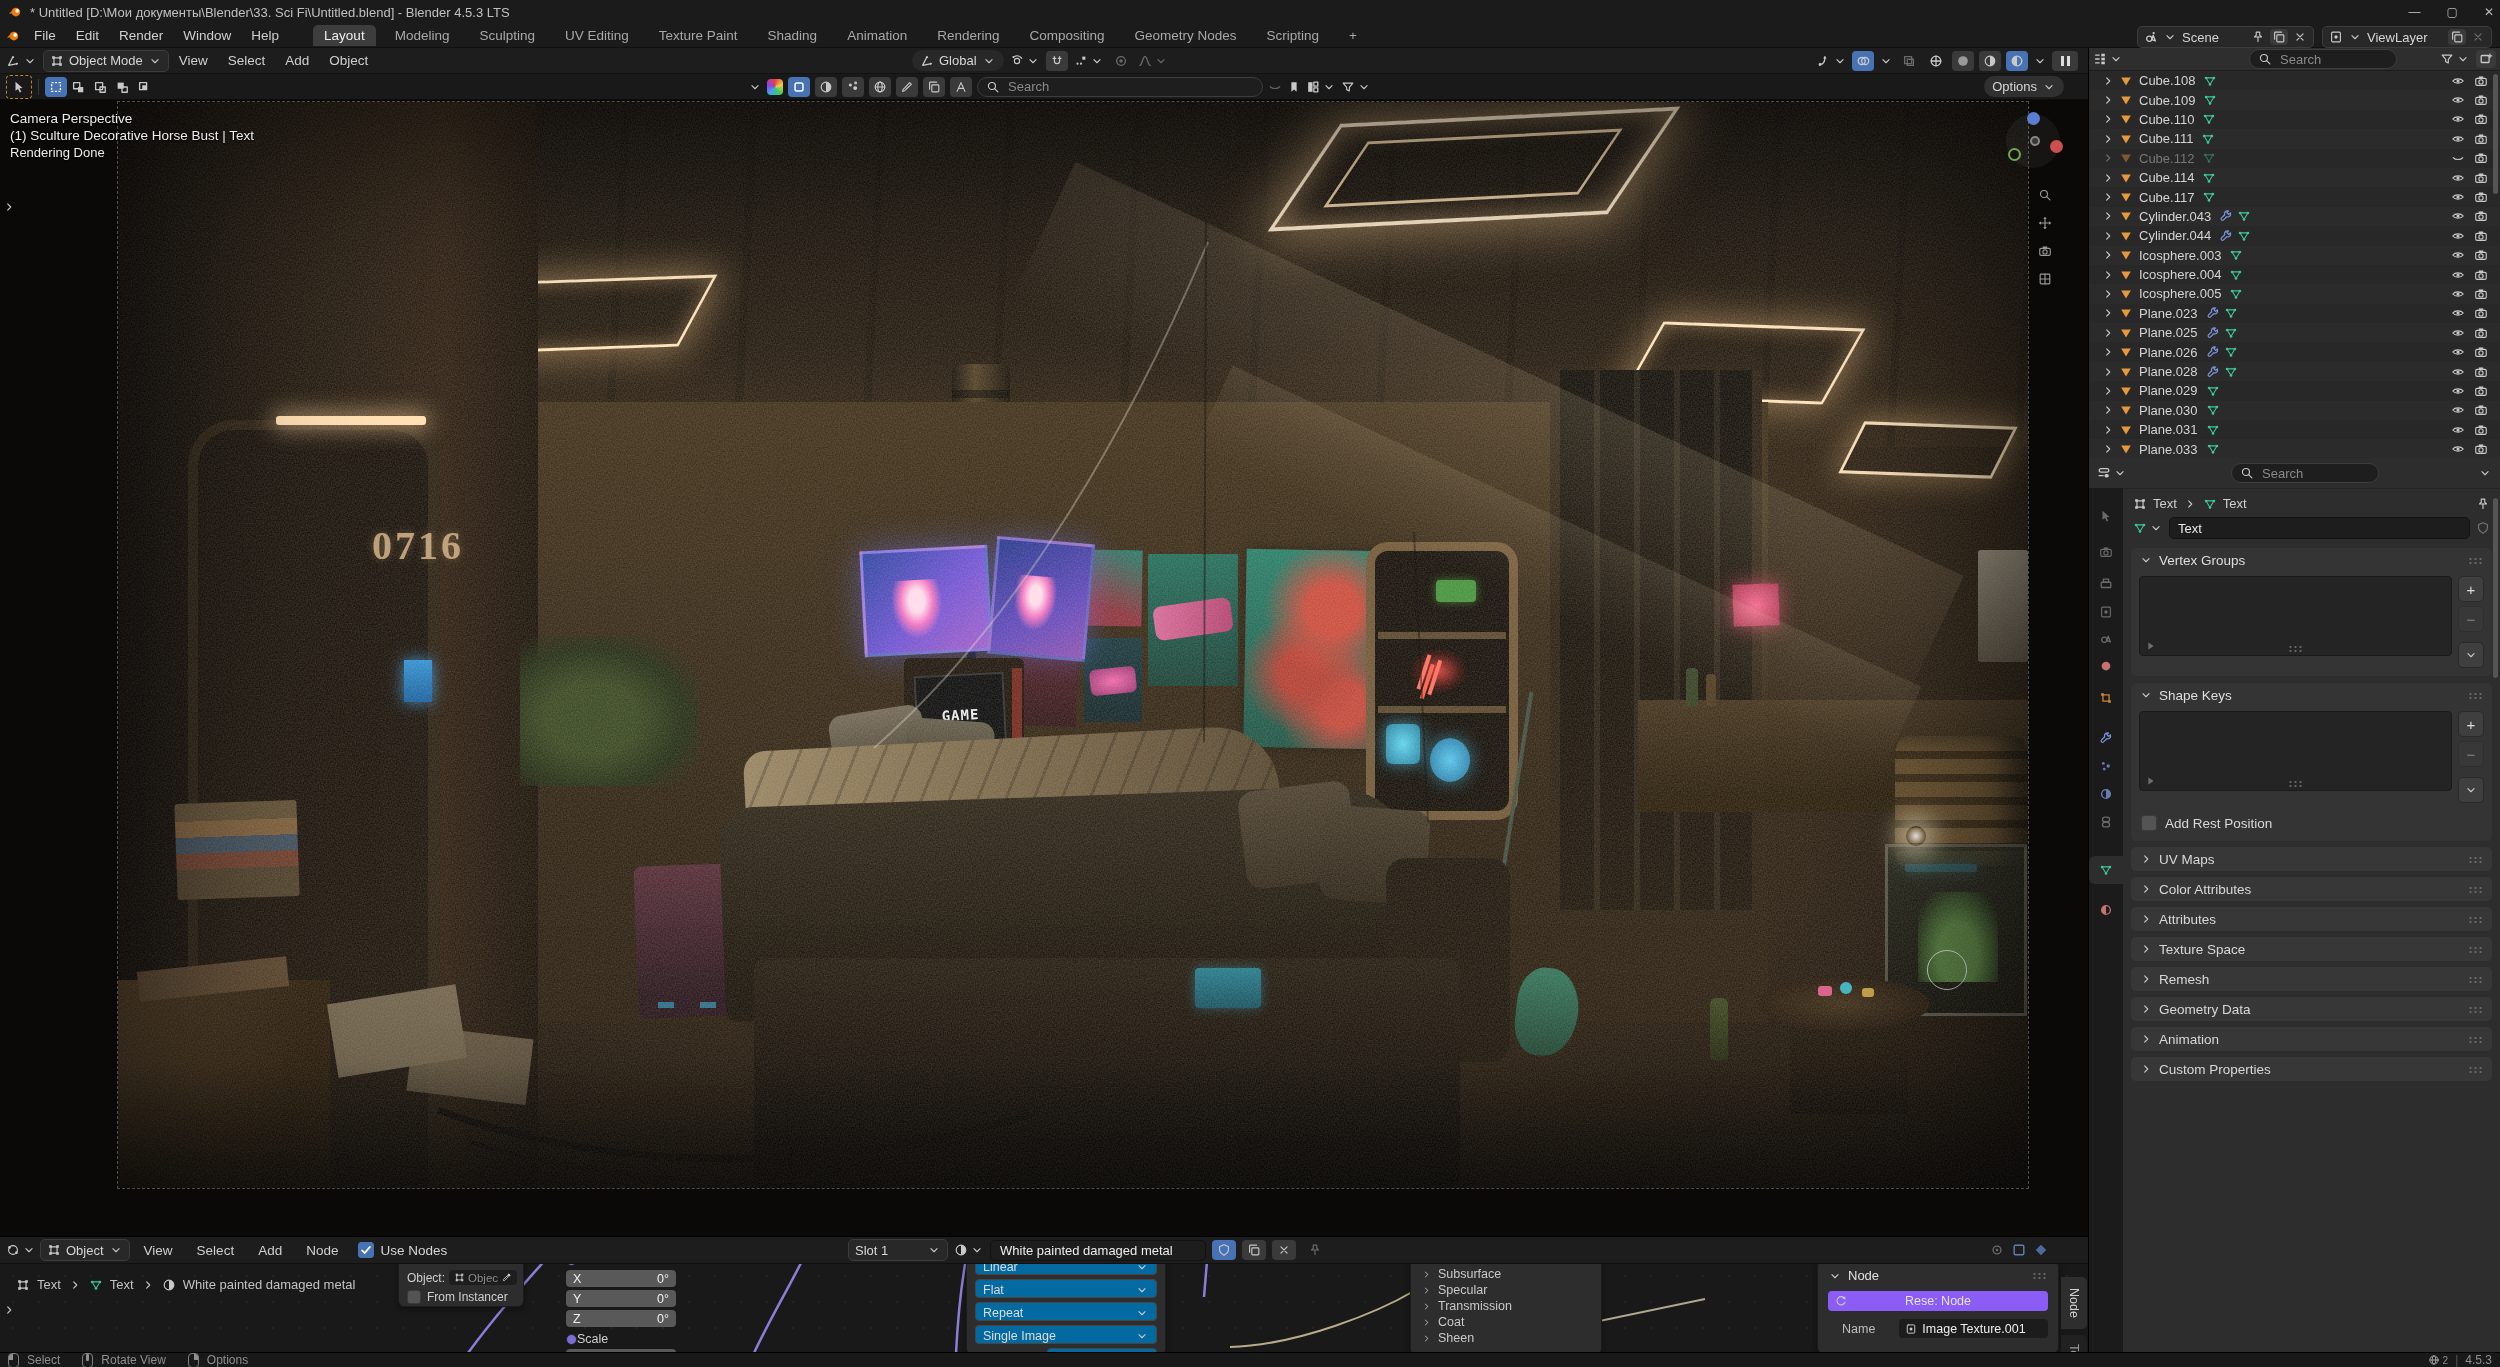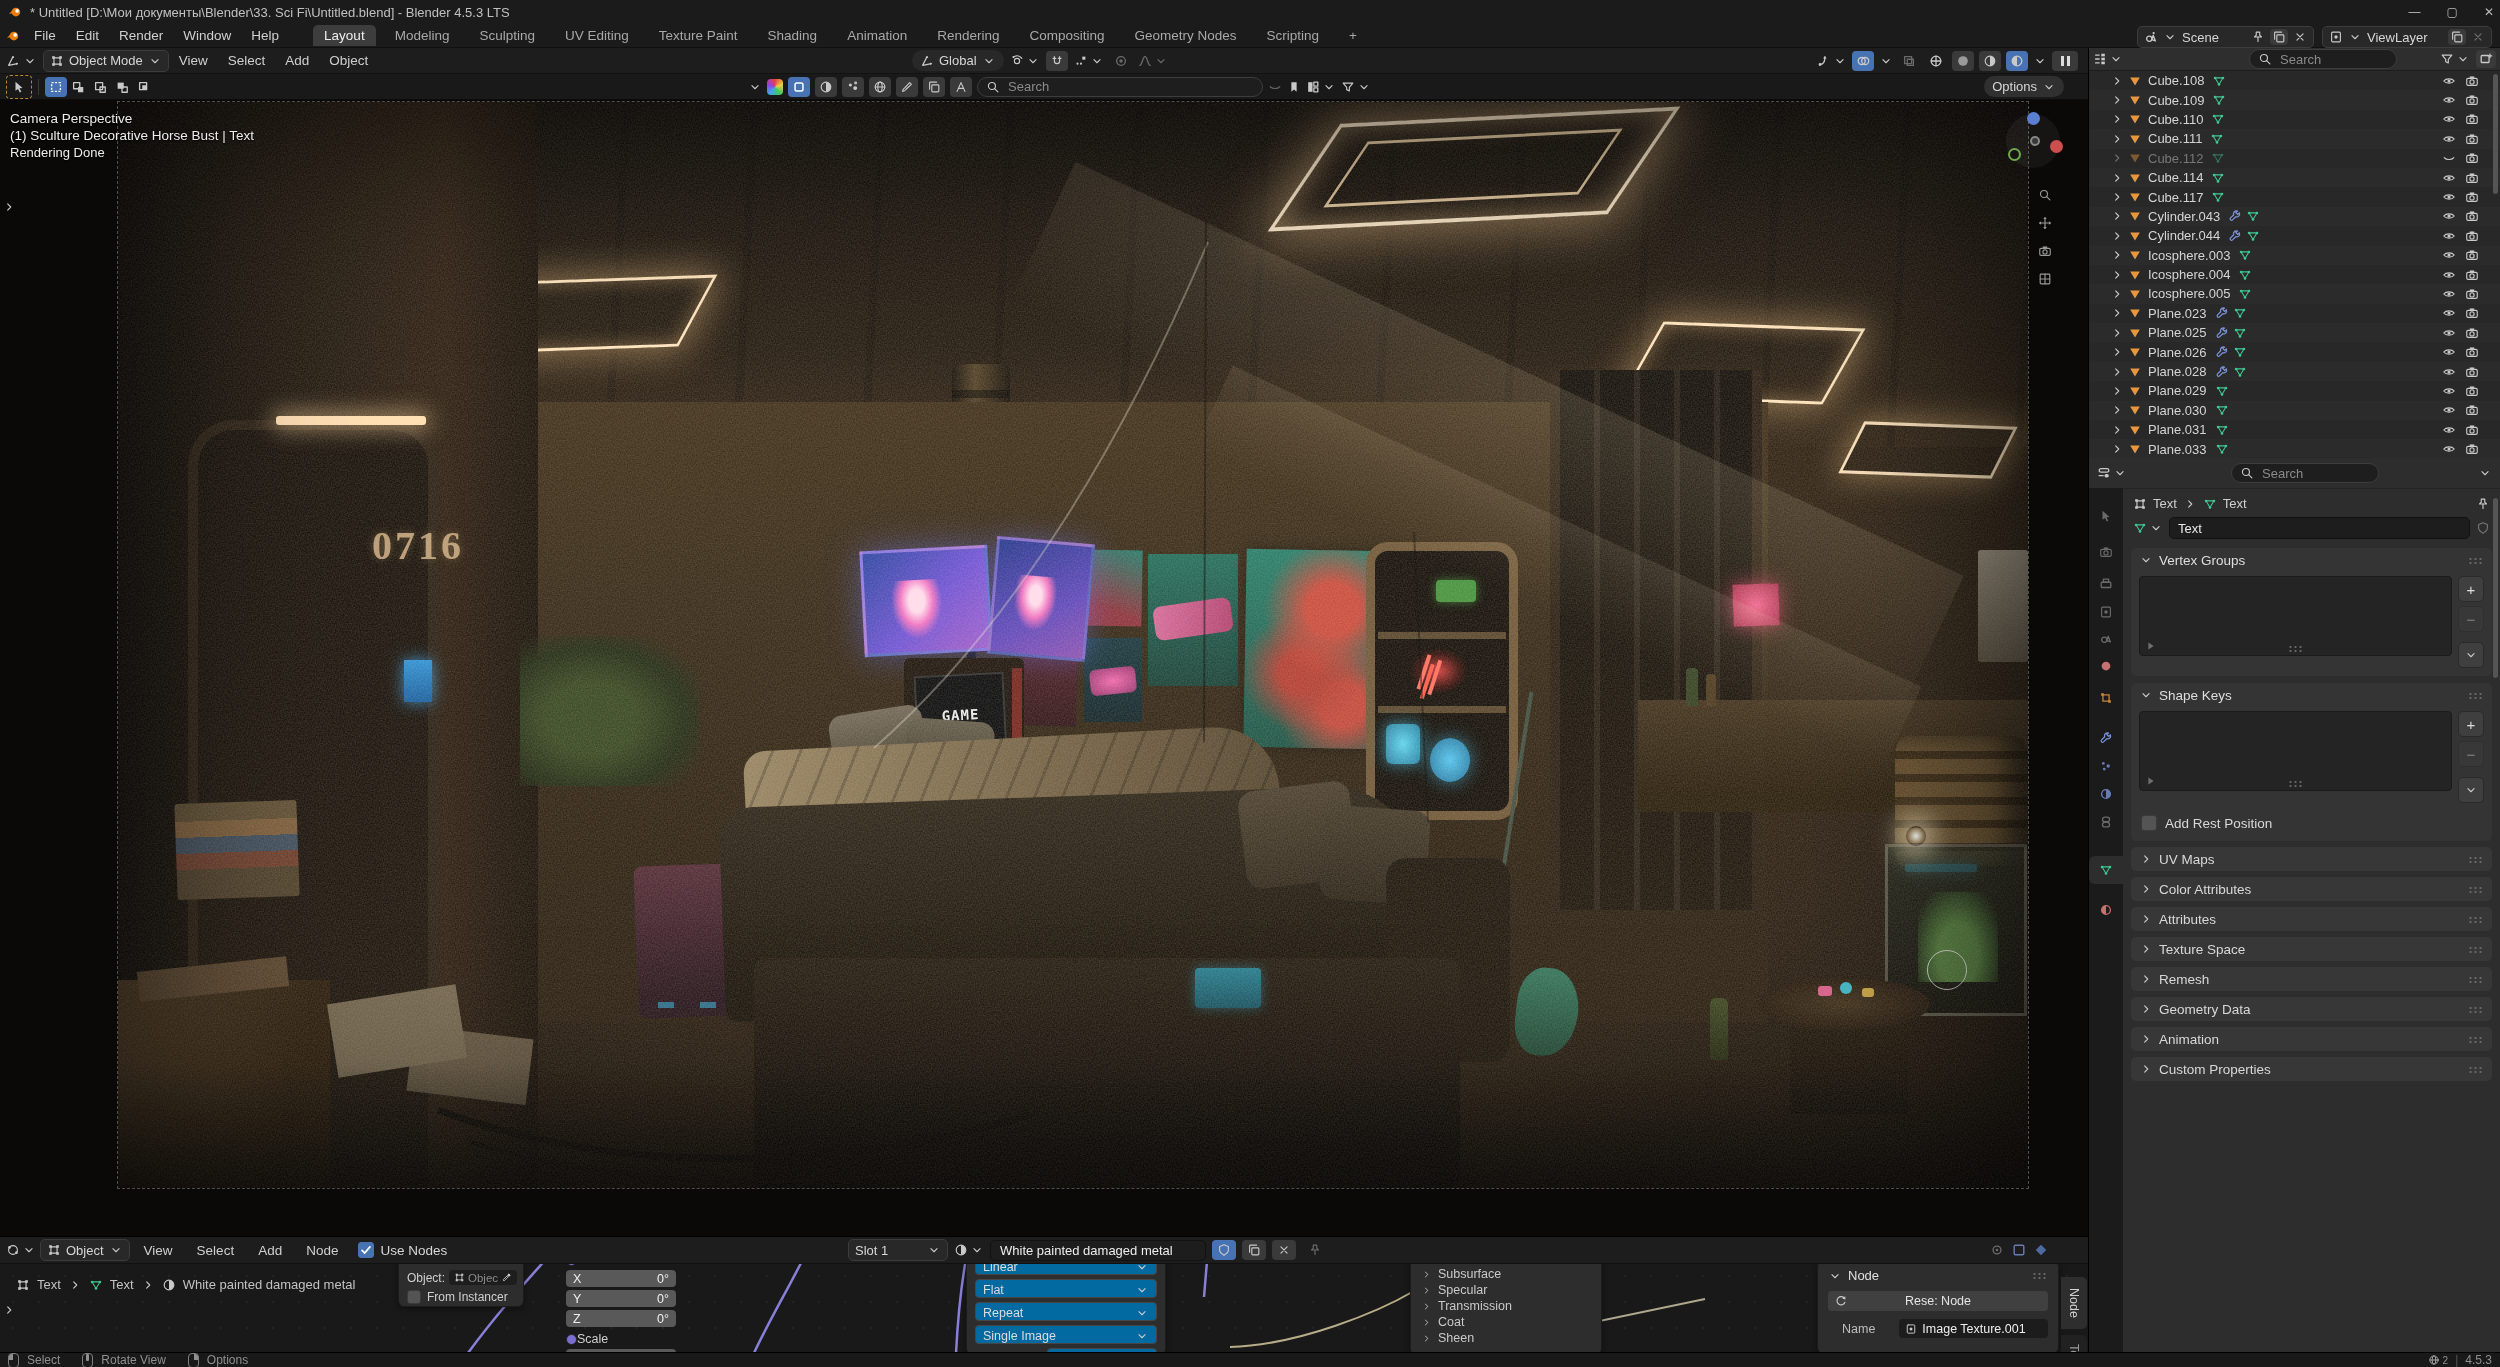--- a/index.html
+++ b/index.html
@@ -34,21 +34,21 @@
   .sep{width:1px;height:16px;background:#3a3a3a;margin:0 6px;}
   #render{left:118px;top:2px;width:1910px;height:1086px;outline:1px dashed rgba(255,255,255,.28);background:#1a130c;overflow:hidden;}
   #render > div{position:absolute;}
   .vptext{position:absolute;left:10px;font-size:13.5px;color:#ececec;text-shadow:0 1px 2px #000;}
   .searchpill{display:flex;align-items:center;gap:6px;background:#1e1e1e;border:1px solid #3d3d3d;border-radius:11px;height:18px;padding:0 8px;}
   .searchpill input{background:transparent;border:0;outline:0;color:#cfcfcf;font-size:13px;width:170px;font-family:inherit;}
   .searchpill input::placeholder{color:#8a8a8a;}
   
   #outliner{left:2089px;top:48px;width:411px;height:410px;background:#282828;overflow:hidden;}
   #ol-header{display:flex;align-items:center;height:22px;background:#2e2e2e;border-bottom:1px solid #1d1d1d;padding:0 4px;gap:6px;}
-  .ol-row{display:flex;align-items:center;height:19.4px;padding:0 21px;font-size:13px;color:#d4d4d4;gap:4px;}
+  .ol-row{display:flex;align-items:center;height:19.4px;padding:0 12px;font-size:13px;color:#d4d4d4;gap:4px;}
   .ol-row:nth-child(odd){background:#2b2b2b;}
   .ol-row .nm{margin-left:2px;margin-right:4px;}
   .ol-right{margin-left:auto;display:flex;gap:9px;align-items:center;}
   .ol-row.hid{color:#777;}
   .ol-row.hid .o-orange *{fill:#8a6a46;}
   .tri-o *{fill:#e9973c;}
   .tri-g{stroke:#3fc795;}
   .wr *{stroke:#7b93dc;fill:none;}
   
   #props{left:2089px;top:458px;width:411px;height:894px;background:#2d2d2d;overflow:hidden;}
@@ -1657,21 +1657,21 @@
     </div>
 
     <div class="node" style="left:1817px;top:-4px;width:240px;height:94px;border-radius:8px">
       <div class="row" style="margin:8px 10px 0 10px;gap:6px;font-size:13px;color:#e0e0e0">
         <svg class="ic" viewBox="0 0 16 16">
             <use href="#chevd"></use>
           </svg>
         <span>Node</span>
         <span class="grip"></span>
       </div>
-      <div class="row" style="margin:8px 10px 0 10px;height:20px;background:#404040;border-radius:4px;justify-content:center;gap:6px;font-size:12.5px;color:#e4e4e4;position:relative">
+      <div class="row" style="margin:8px 10px 0 10px;height:20px;background:#8b5cf6;border-radius:4px;justify-content:center;gap:6px;font-size:12.5px;color:#e4e4e4;position:relative">
         <svg class="ic" style="position:absolute;left:6px" viewBox="0 0 16 16">
             <use href="#refresh"></use>
           </svg>
         <span>Rese: Node</span>
       </div>
       <div class="row" style="margin:8px 10px 0 24px;gap:24px;font-size:12.5px;color:#bdbdbd">
         <span>Name</span>
         <span class="row" style="flex:1;background:#1c1c1c;border-radius:4px;height:19px;padding:0 6px;gap:5px;color:#ededed">
           <svg class="ic" style="width:12px;height:12px" viewBox="0 0 16 16">
               <use href="#page"></use>

